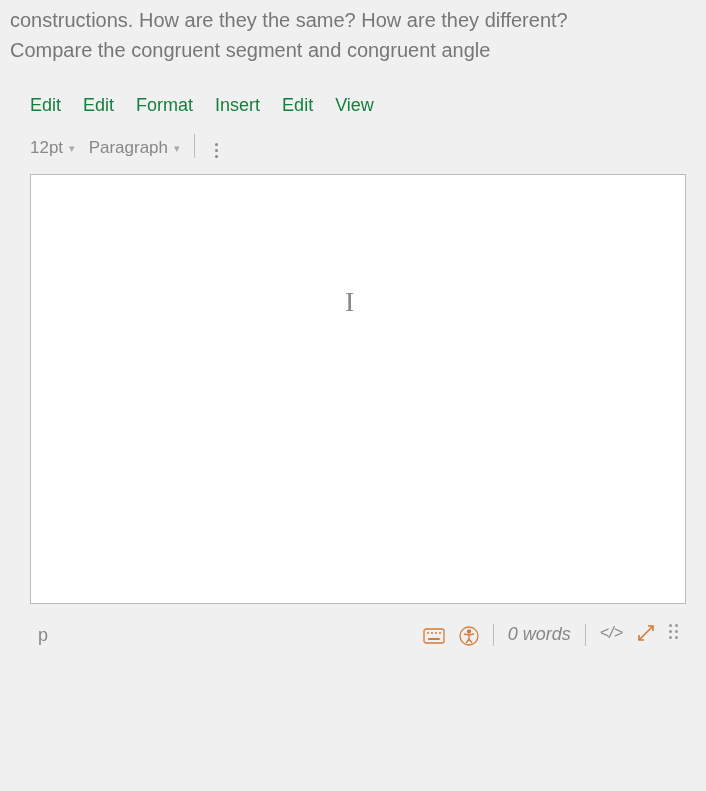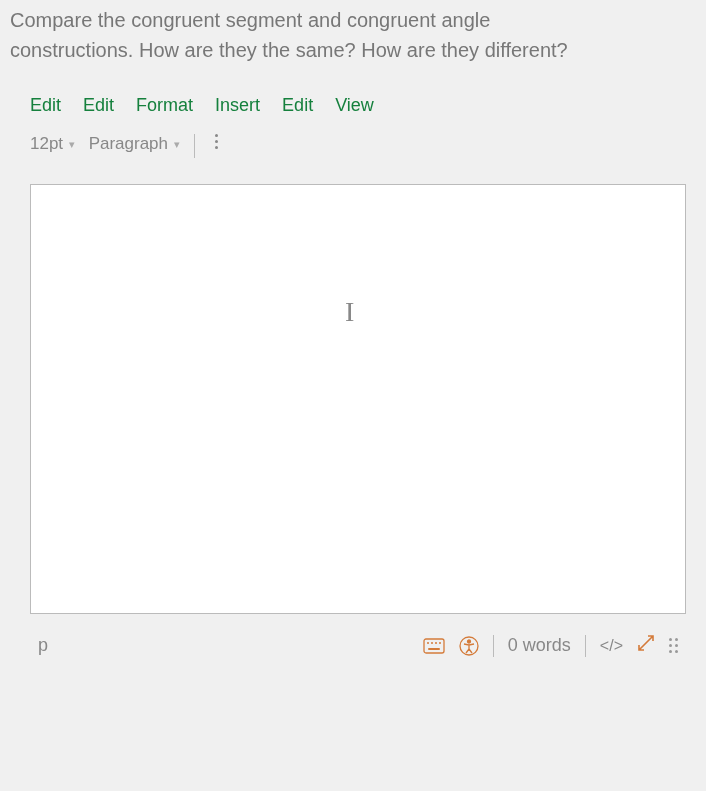--- a/index.html
+++ b/index.html
@@ -30,25 +30,25 @@
       gap: 22px;
       font-size: 18px;
       color: #15803d;
       padding: 10px 0 18px 0;
     }
     .menubar span {
       cursor: pointer;
     }
     .toolbar {
       display: flex;
-      align-items: flex-start;
+      align-items: flex-end;
       gap: 14px;
       font-size: 17px;
       color: #888;
-      padding-bottom: 26px;
+      padding-bottom: 16px;
     }
     .toolbar-item {
       display: flex;
       align-items: center;
       gap: 6px;
       cursor: pointer;
     }
     .chevron {
       font-size: 11px;
       color: #aaa;
@@ -91,22 +91,22 @@
       align-items: center;
       padding: 20px 8px 0 8px;
       font-size: 18px;
       color: #888;
     }
     .status-left {
       flex: 1;
     }
     .status-right {
       display: flex;
-      align-items: center;
       gap: 14px;
+      font-style: italic;
     }
     .status-icon {
       color: #d47b3a;
       display: flex;
       align-items: center;
     }
     .divider-sv {
       width: 1px;
       height: 22px;
       background: #bbb;
@@ -129,22 +129,22 @@
       width: 3px;
       height: 3px;
       background: #999;
       border-radius: 50%;
     }
   </style>
 </head>
 <body>
 
 <div class="question">
+  <div>constructions. How are they the same? How are they different?</div>
   <div>Compare the congruent segment and congruent angle</div>
-  <div>constructions. How are they the same? How are they different?</div>
 </div>
 
 <div class="editor-container">
 
   <div class="menubar">
     <span>Edit</span>
     <span>Edit</span>
     <span>Format</span>
     <span>Insert</span>
     <span>Edit</span>

